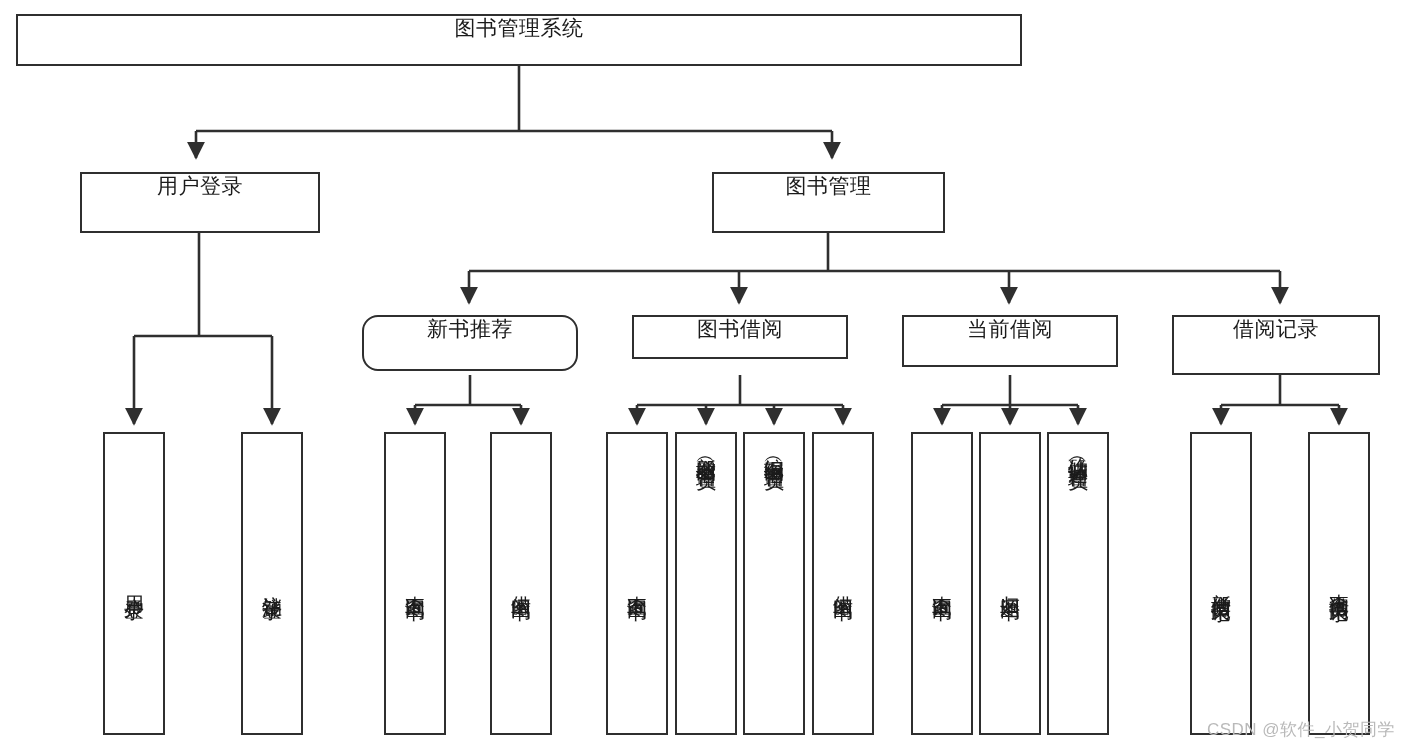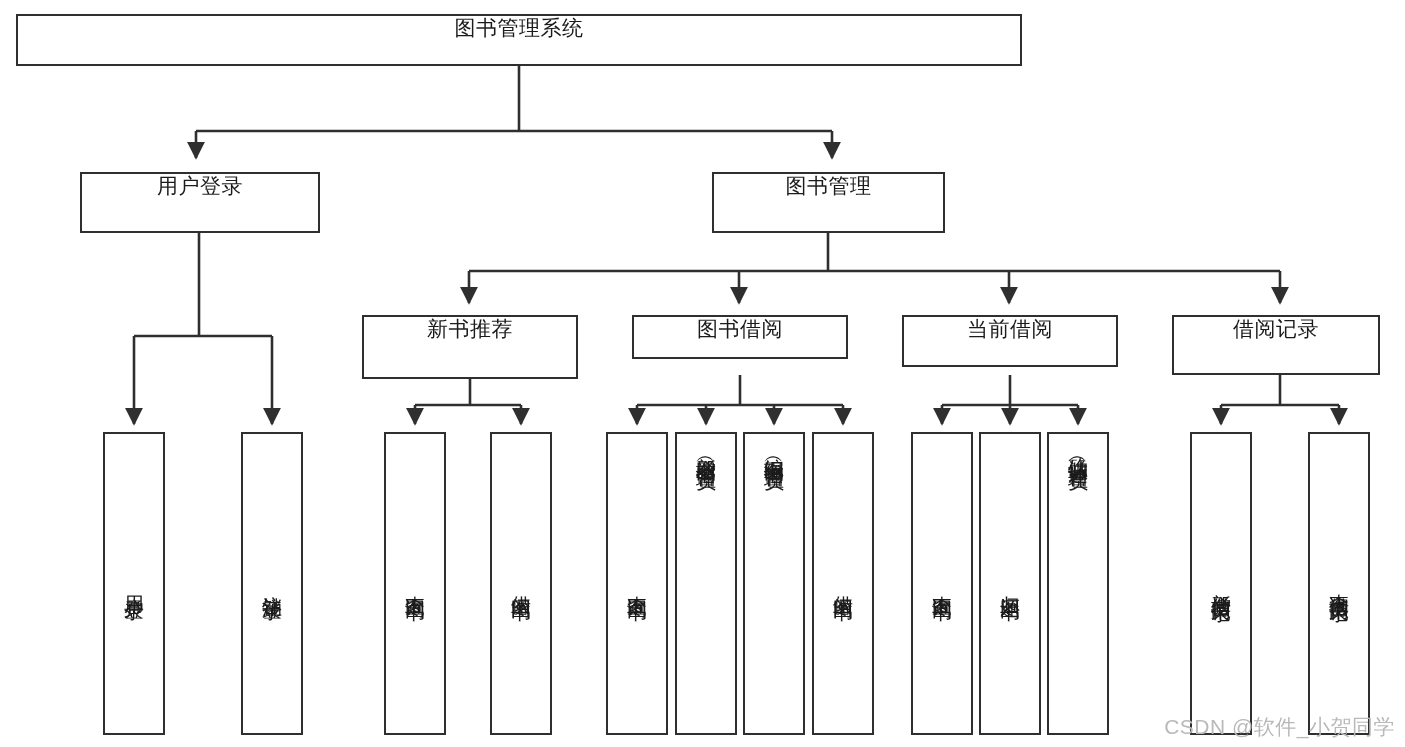--- a/index.html
+++ b/index.html
@@ -58,21 +58,21 @@
     display: block;
   }
   .node.leaf.centered {
     align-items: center;
     padding-top: 0;
   }
   .watermark {
     position: absolute;
     right: 10px;
     bottom: 6px;
-    font-size: 21px;
+    font-size: 17px;
     color: #b9b9b9;
     letter-spacing: 0.5px;
     white-space: nowrap;
     user-select: none;
   }
 </style>
 </head>
 <body>
 
 <div id="canvas">
@@ -132,21 +132,21 @@
   </div>
 
   <div class="node branch" style="left:80px; top:172px; width:240px; height:61px;">
     <span class="node-label">用户登录</span>
   </div>
 
   <div class="node branch" style="left:712px; top:172px; width:233px; height:61px;">
     <span class="node-label">图书管理</span>
   </div>
 
-  <div class="node branch" style="left:362px; top:315px; width:216px; height:64px;">
+  <div class="node branch" style="left:362px; top:315px; width:216px; height:56px;border-radius:16px;">
     <span class="node-label">新书推荐</span>
   </div>
 
   <div class="node branch" style="left:632px; top:315px; width:216px; height:44px;">
     <span class="node-label">图书借阅</span>
   </div>
 
   <div class="node branch" style="left:902px; top:315px; width:216px; height:52px;">
     <span class="node-label">当前借阅</span>
   </div>

